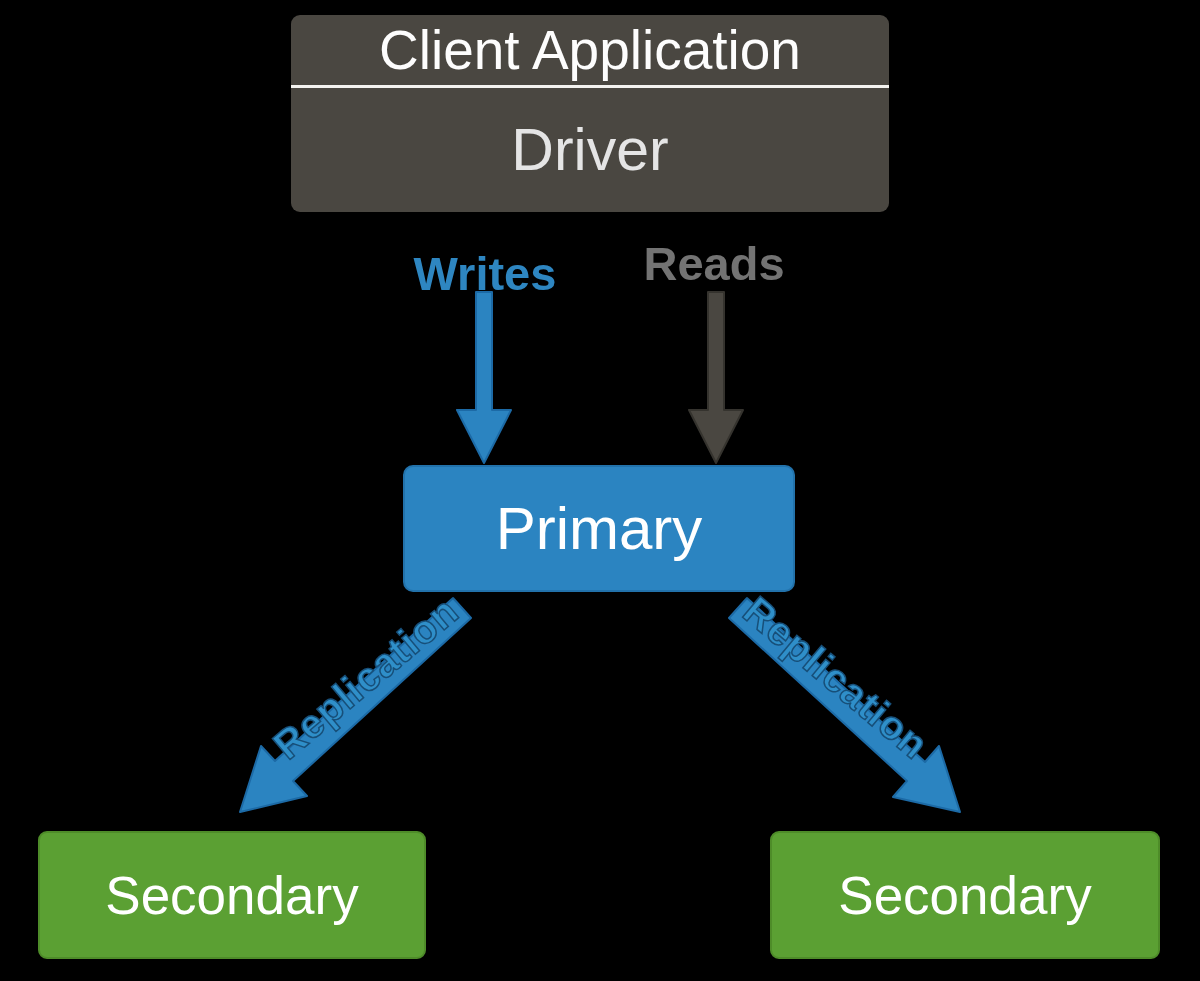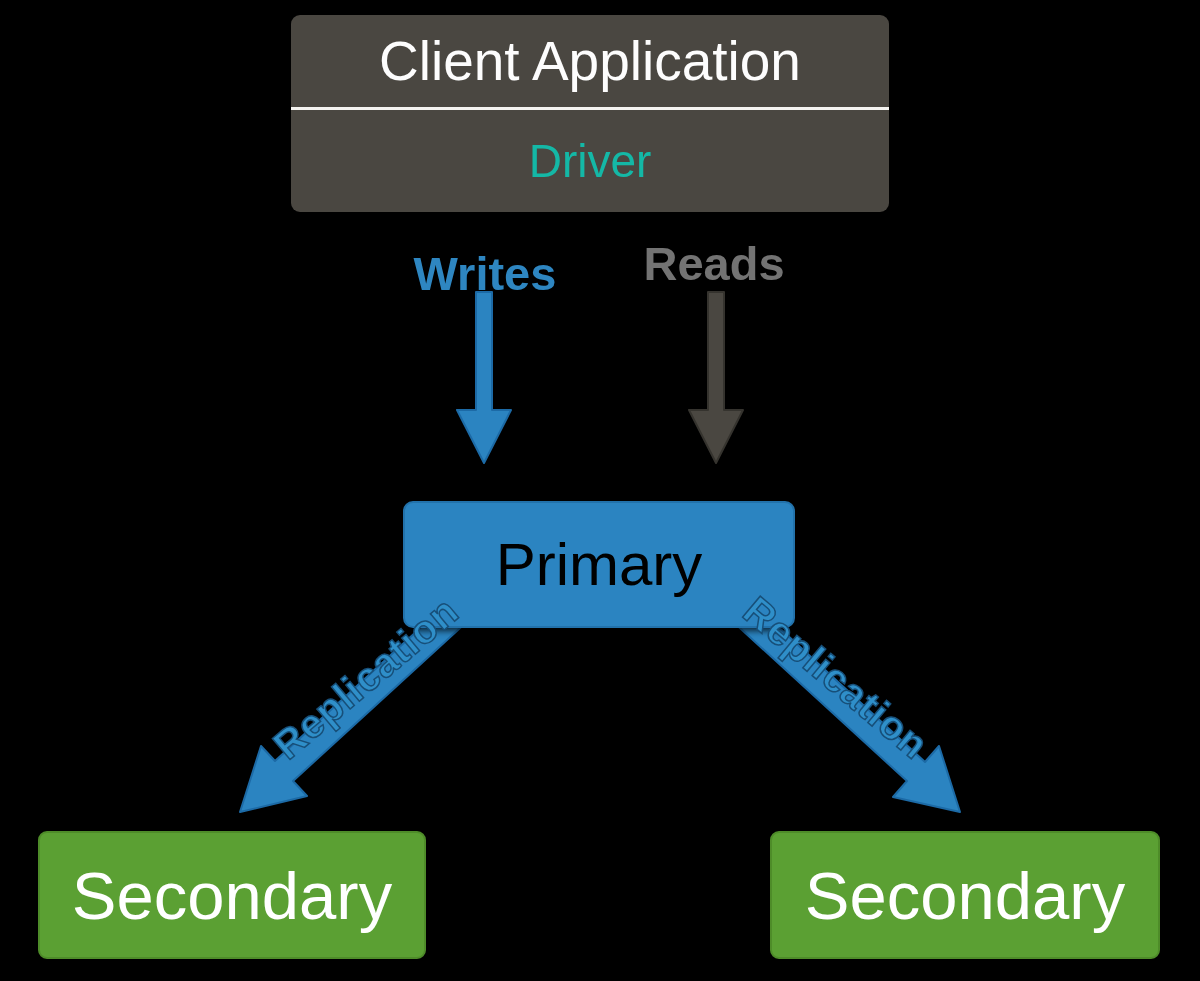--- a/index.html
+++ b/index.html
@@ -21,41 +21,41 @@
   .client-box {
     left: 291px; top: 15px;
     width: 598px; height: 197px;
     background: #4a4741;
     border-radius: 9px;
     box-shadow: 0 3px 6px rgba(0,0,0,0.7);
     display: flex;
     flex-direction: column;
   }
   .client-title-section {
-    height: 92px;
+    height: 70px;
     display: flex;
     align-items: center;
     justify-content: center;
     color: #fdfdfd;
     font-size: 55px;
     letter-spacing: 0px;
     white-space: nowrap;
   }
   .client-divider {
     height: 3px;
     background: #f4f3f0;
     width: 100%;
   }
   .client-driver-section {
     flex: 1;
     display: flex;
     align-items: center;
     justify-content: center;
-    color: #14b8a6;
-    font-size: 46px;
+    color: #e5e5e5;
+    font-size: 59px;
     white-space: nowrap;
   }
 
   
   .edge-label {
     transform: translate(-50%, -50%);
     font-size: 47px;
     font-weight: 700;
     white-space: nowrap;
   }
@@ -73,25 +73,24 @@
   .primary-box {
     left: 403px; top: 465px;
     width: 392px; height: 127px;
     background: #2b84c1;
     border: 2px solid #2272ab;
     box-sizing: border-box;
     border-radius: 10px;
     display: flex;
     align-items: center;
     justify-content: center;
-    color: #000000;
+    color: #ffffff;
     font-size: 60px;
     white-space: nowrap;
     box-shadow: 0 3px 6px rgba(0,0,0,0.7);
-    margin-top: 36px;
   }
 
   
   .replication-label {
     font-size: 40px;
     font-weight: 700;
     color: #2f8fc9;
     -webkit-text-stroke: 1.5px #174f79;
     letter-spacing: 1px;
     white-space: nowrap;
@@ -110,21 +109,21 @@
     top: 831px;
     height: 128px;
     background: #5ba033;
     border: 2px solid #4e8c29;
     box-sizing: border-box;
     border-radius: 9px;
     display: flex;
     align-items: center;
     justify-content: center;
     color: #ffffff;
-    font-size: 67px;
+    font-size: 53px;
     white-space: nowrap;
     box-shadow: 0 3px 6px rgba(0,0,0,0.7);
   }
   .secondary-left  { left: 38px;  width: 388px; }
   .secondary-right { left: 770px; width: 390px; }
 </style>
 </head>
 <body>
 
 <div class="canvas">

